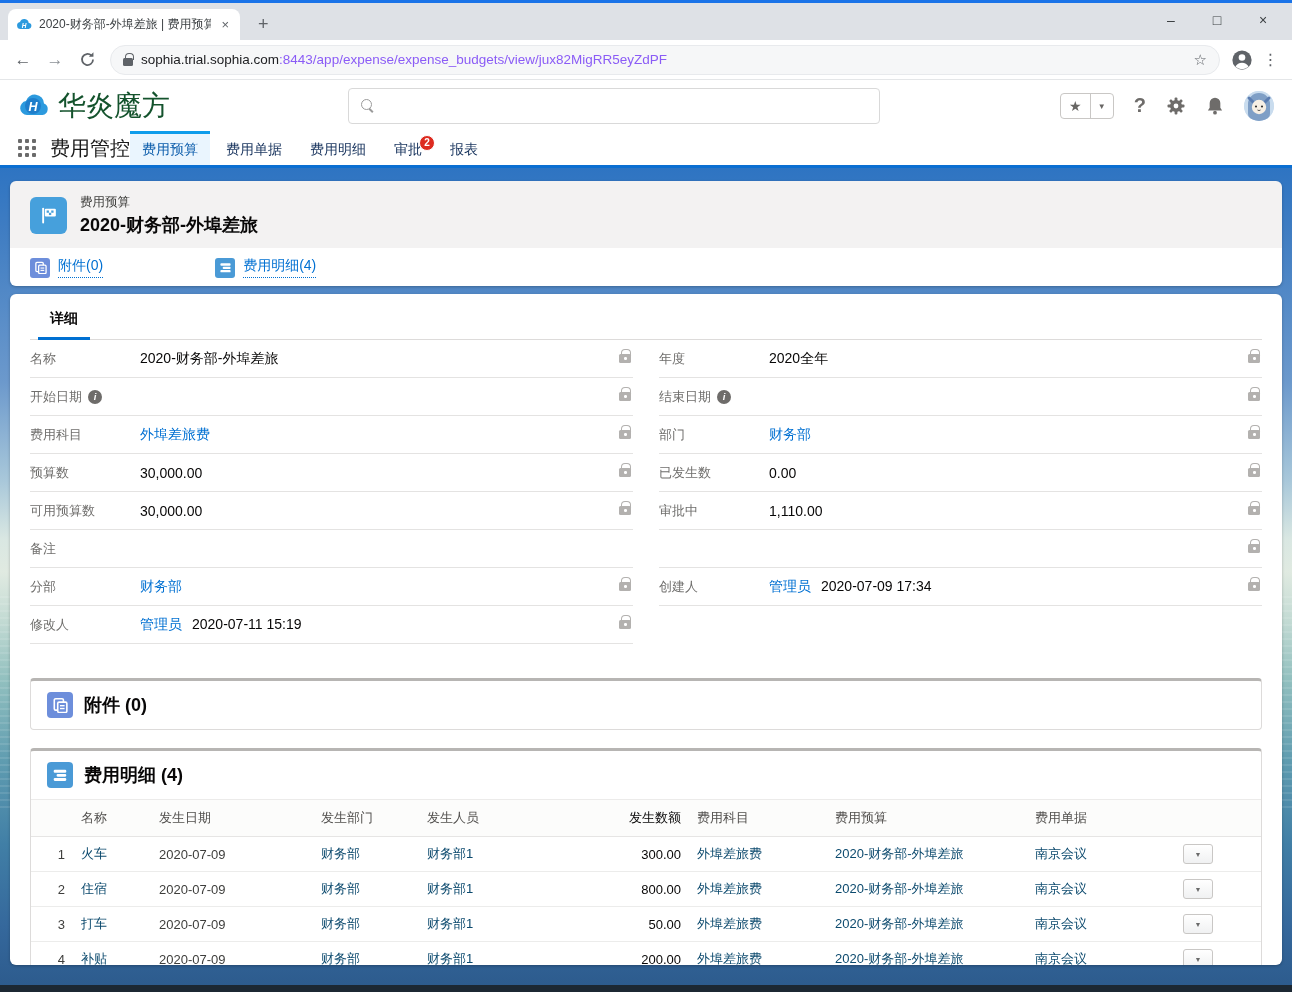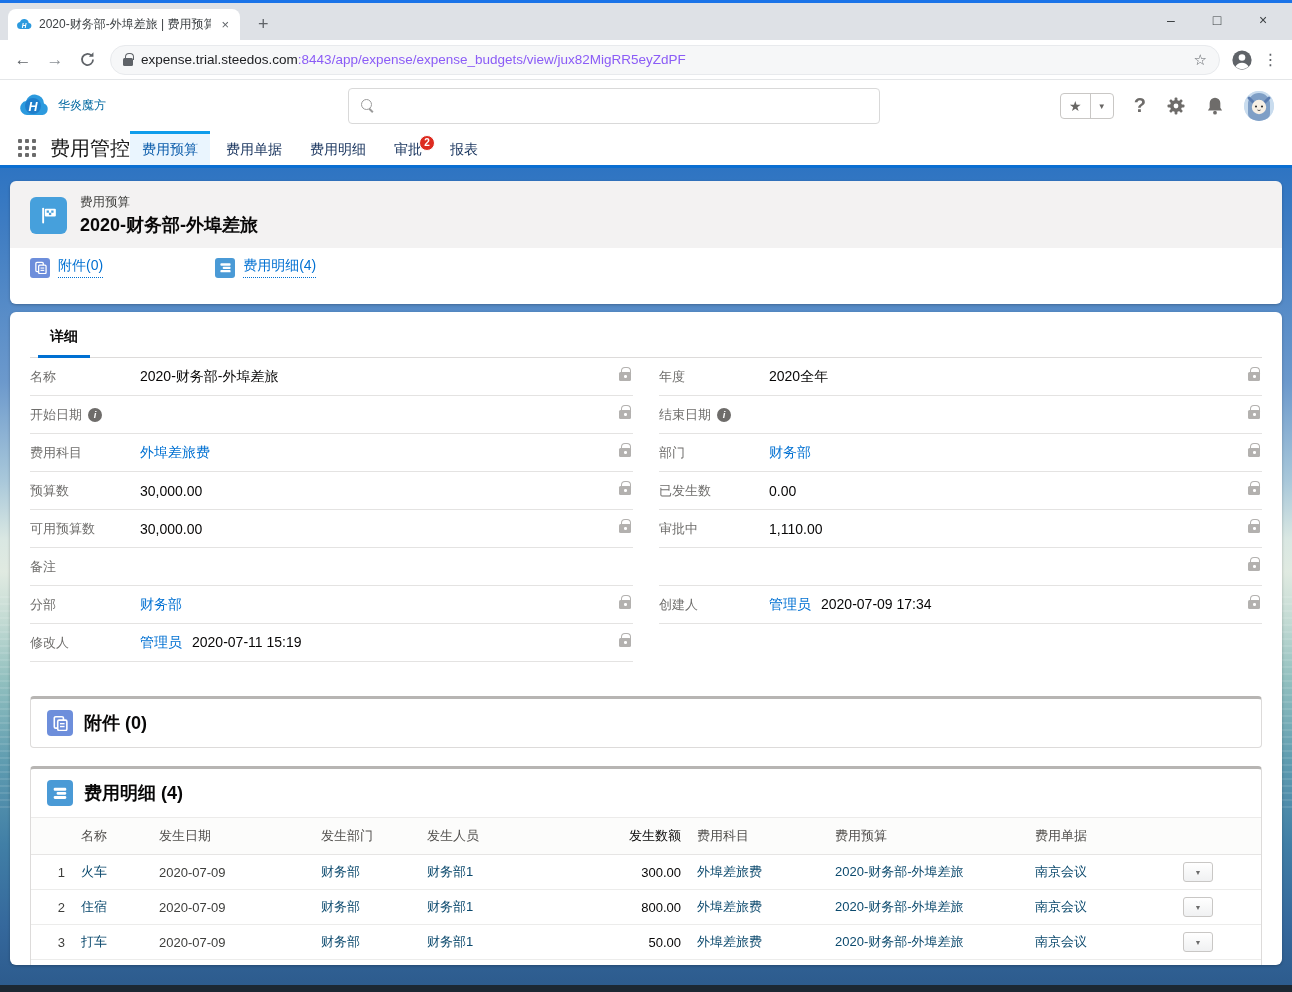--- a/index.html
+++ b/index.html
@@ -33,21 +33,21 @@
   .url-path { color:#8b5cf6; }
   .omni-star { margin-left:auto; font-size:15px; color:#5f6368; }
   .tb-avatar { width:28px; display:flex; justify-content:center; }
   .tb-menu { width:26px; text-align:center; font-size:16px; color:#5f6368; letter-spacing:1px; }
   .mini-lock { position:relative; width:10px; height:8px; background:#5f6368; border-radius:1.5px; margin-top:4px; flex:none; }
   .mini-lock::before { content:""; position:absolute; left:1.5px; top:-5px; width:7px; height:6px;
     border:1.6px solid #5f6368; border-bottom:none; border-radius:4px 4px 0 0; }
   
   .app-header { height:51px; background:#fff; display:flex; align-items:center; padding:0 18px; position:relative; }
   .brand { display:flex; align-items:center; gap:8px; }
-  .brand-name { font-size:12px; color:#0369a1; }
+  .brand-name { font-size:28px; color:#14532d; }
   .searchbox {
     position:absolute; left:348px; width:532px; height:36px; top:8px;
     border:1px solid #d9d9d9; border-radius:4px; display:flex; align-items:center; padding:0 12px; gap:8px; background:#fff;
   }
   .searchbox input { border:none; outline:none; flex:1; font-size:14px; color:#333; background:transparent; font-family:inherit; }
   .searchbox input::placeholder { color:#9b9b9b; }
   .mag { position:relative; width:14px; height:14px; flex:none; }
   .mag::before { content:""; position:absolute; left:0; top:0; width:9px; height:9px; border:1.7px solid #9b9b9b; border-radius:50%; }
   .mag::after { content:""; position:absolute; left:9px; top:9px; width:5px; height:1.7px; background:#9b9b9b; transform:rotate(45deg); transform-origin:0 0; }
   .hdr-right { margin-left:auto; display:flex; align-items:center; gap:20px; }
@@ -76,21 +76,21 @@
   }
   .content::before { content:""; position:absolute; left:0; right:0; top:52%; height:26%;
     background:repeating-linear-gradient(180deg, rgba(255,255,255,.10) 0 2px, rgba(0,0,0,0) 2px 7px); pointer-events:none; }
   .bottom-strip { position:absolute; bottom:0; left:0; right:0; height:7px; background:#1c2833; }
   
   .page-card { margin:13px 10px 0; border-radius:6px; overflow:hidden; box-shadow:0 1px 3px rgba(0,0,0,.25); flex:none; position:relative; z-index:1; }
   .page-card-top { background:#f3f2f2; padding:13px 20px 11px; display:flex; align-items:center; gap:13px; }
   .obj-icon { width:37px; height:37px; border-radius:6px; background:#46a0dc; display:flex; align-items:center; justify-content:center; flex:none; }
   .entity-label { font-size:12.5px; color:#3e3e3c; margin-bottom:2px; }
   .record-title { font-size:18px; font-weight:bold; color:#080707; }
-  .page-card-links { background:#fff; padding:9px 20px 26px; display:flex; gap:112px; }
+  .page-card-links { background:#fff; padding:9px 20px 8px; display:flex; gap:112px; }
   .qlink { display:flex; align-items:center; gap:8px; }
   .qlink-icon { width:20px; height:20px; border-radius:3px; display:flex; align-items:center; justify-content:center; flex:none; }
   .qlink-icon.doc { background:#6d8edb; }
   .qlink-icon.list { background:#4a9ad6; }
   .qlink a { font-size:14px; color:#0070d2; text-decoration:none; border-bottom:1px dotted #0070d2; padding-bottom:2px; cursor:pointer; }
   
   .main-card { margin:8px 10px 27px; background:#fff; border-radius:6px; box-shadow:0 1px 3px rgba(0,0,0,.25); flex:1; padding:0 20px 24px; position:relative; z-index:1; overflow:hidden; }
   .dtabs { border-bottom:1px solid #dddbda; padding-top:12px; }
   .dtab { display:inline-block; margin-left:8px; margin-bottom:-1px; padding:4px 12px 9px; font-size:14px; font-weight:bold; color:#080707; border-bottom:3px solid #0070d2; }
   .fields { display:flex; gap:26px; padding:0 0 16px; }
@@ -150,21 +150,21 @@
   <span class="navbtn fwd">→</span>
   <span class="refresh">
     <svg width="17" height="17" viewBox="0 0 16 16">
         <path d="M13.2 8a5.2 5.2 0 1 1-1.6-3.75" stroke="#5f6368" stroke-width="1.7" fill="none"></path>
         <path d="M13.6 1.2v4.3h-4.3z" fill="#5f6368"></path>
       </svg>
   </span>
   <div class="omnibox">
     <span class="mini-lock"></span>
     <span style="white-space:nowrap;overflow:hidden;">
-      <span class="url-host">expense.trial.steedos.com</span><span class="url-path">:8443/app/expense/expense_budgets/view/jux82MigRR5eyZdPF</span>
+      <span class="url-host">sophia.trial.sophia.com</span><span class="url-path">:8443/app/expense/expense_budgets/view/jux82MigRR5eyZdPF</span>
     </span>
     <span class="omni-star">☆</span>
   </div>
   <span class="tb-avatar">
     <svg width="22" height="22" viewBox="0 0 24 24">
         <circle cx="12" cy="12" r="10.5" fill="none" stroke="#5f6368" stroke-width="0"></circle>
         <circle cx="12" cy="12" r="10.5" fill="#5f6368"></circle>
         <circle cx="12" cy="9.3" r="3.6" fill="#fff"></circle>
         <path d="M4.8 19.2a8.3 8.3 0 0 1 14.4 0 10.5 10.5 0 0 1-14.4 0z" fill="#fff"></path>
       </svg>

